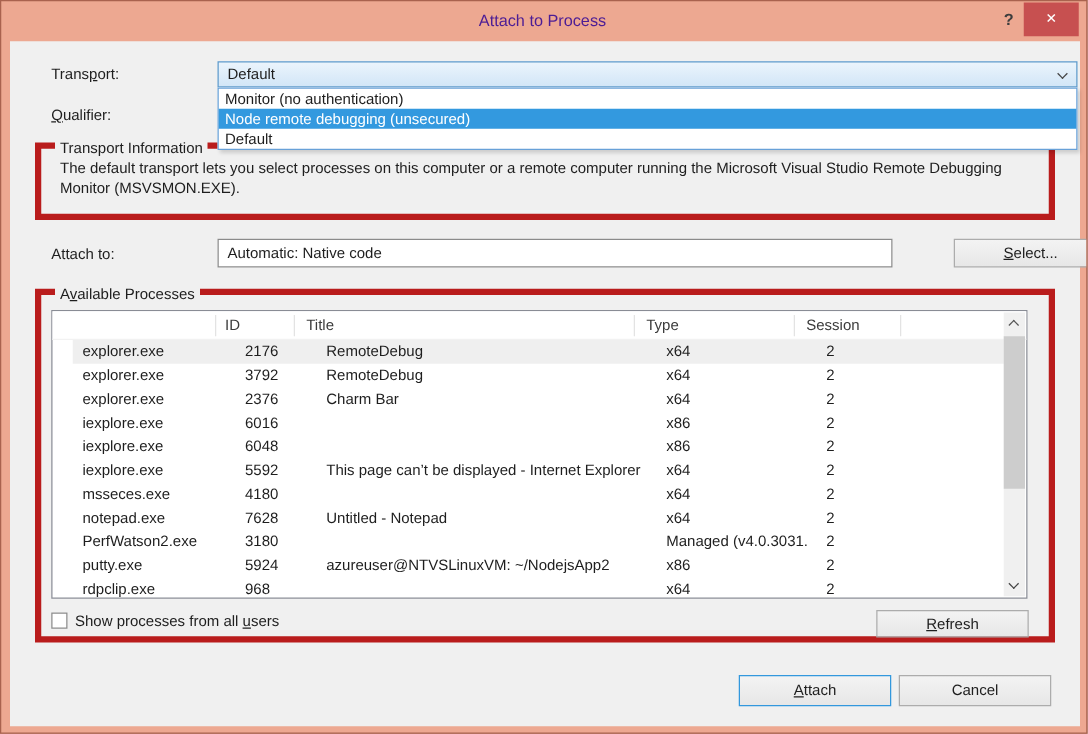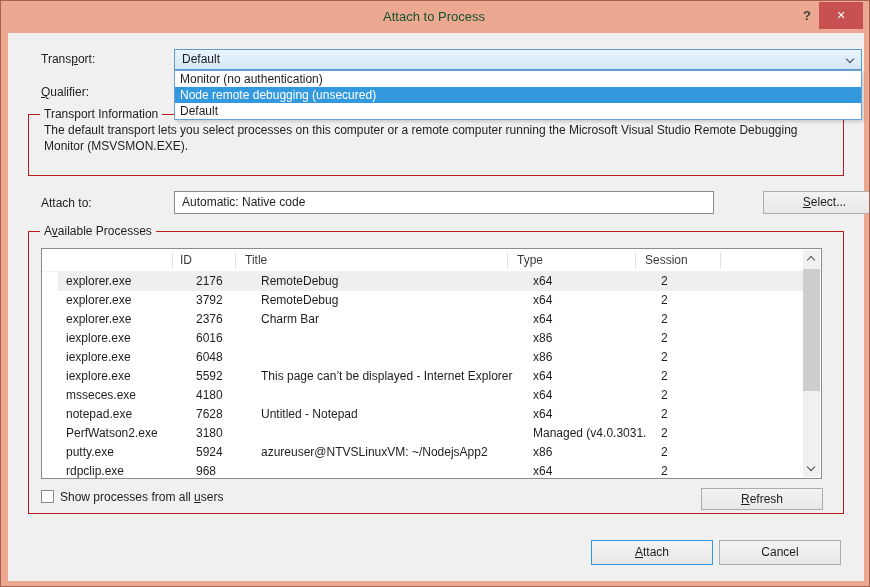--- a/index.html
+++ b/index.html
@@ -3,21 +3,21 @@
 <meta charset="utf-8">
 <style>
   * { margin:0; padding:0; box-sizing:border-box; }
   body { background:#555; font-family:"Liberation Sans", sans-serif; }
   #dialog{ position:relative; width:870px; height:587px; background:#eda891;
            border:1px solid #a9624e; overflow:hidden; font-size:12px; color:#1e1e1e; }
 
   
   .titlebar{ position:absolute; left:0; top:0; width:870px; height:32px; }
   .title{ position:absolute; left:0; right:4px; top:0; height:32px; line-height:32px;
-          text-align:center; font-size:13px; color:#14532d; }
+          text-align:center; font-size:13px; color:#4c1d95; }
   .help{ position:absolute; left:796px; top:0; width:20px; height:30px; line-height:30px;
          text-align:center; font-weight:bold; font-size:13px; color:#3d3d3d; cursor:default; }
   .close-btn{ position:absolute; left:818px; top:1px; width:44px; height:27px; background:#c75050;
               color:#fff; text-align:center; line-height:27px; font-size:11px; cursor:default; }
 
   
   .content{ position:absolute; left:7px; top:32px; width:856px; height:548px; background:#f0f0f0; }
 
   .lbl{ position:absolute; white-space:nowrap; }
   u{ text-decoration:underline; text-underline-offset:1px; }
@@ -32,21 +32,21 @@
   .chev-up{ display:inline-block; width:6px; height:6px; border-left:1px solid #555;
             border-top:1px solid #555; transform:rotate(45deg); }
 
   
   .dropdown{ position:absolute; left:173px; top:69px; width:688px; background:#fff;
              border:1px solid #68a1d8; z-index:50; box-shadow:2px 2px 3px rgba(0,0,0,.15); }
   .dd-item{ height:16px; line-height:16px; padding-left:5px; white-space:nowrap; overflow:hidden; }
   .dd-item.highlighted{ background:#3399df; color:#fff; }
 
   
-  .groupbox{ position:absolute; border:1px solid #b91c1c; }
+  .groupbox{ position:absolute; border:5px solid #b91c1c; }
   .groupbox > .gb-title{ position:absolute; top:-8px; left:11px; background:#f0f0f0;
                          padding:0 4px; white-space:nowrap; }
   #ti-group{ left:27px; top:113px; width:816px; height:62px; }
   #ti-desc{ position:absolute; left:15px; top:7px; width:792px; line-height:16px; }
   #ap-group{ left:27px; top:230px; width:816px; height:283px; }
 
   
   .textbox{ position:absolute; left:173px; top:190px; width:540px; height:23px; background:#fff;
             border:1px solid #8b8b8b; line-height:21px; padding-left:7px; white-space:nowrap; }
   .btn{ position:absolute; border:1px solid #acacac; background:linear-gradient(#f3f3f3,#e7e7e7);

